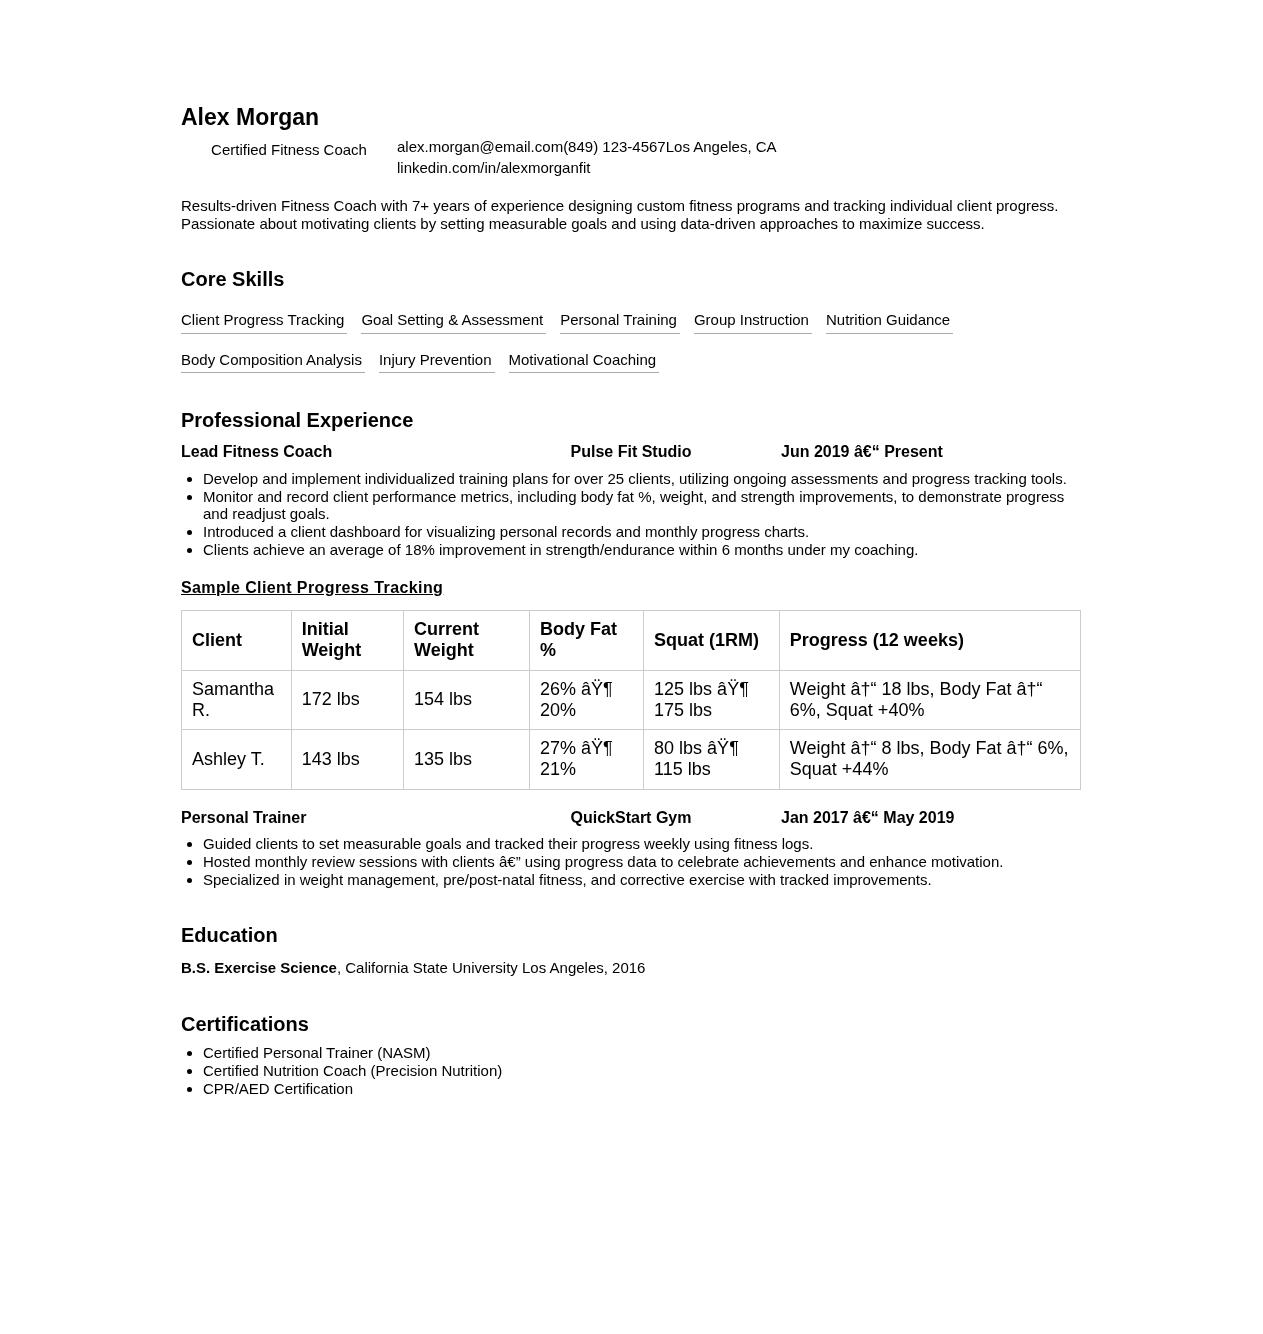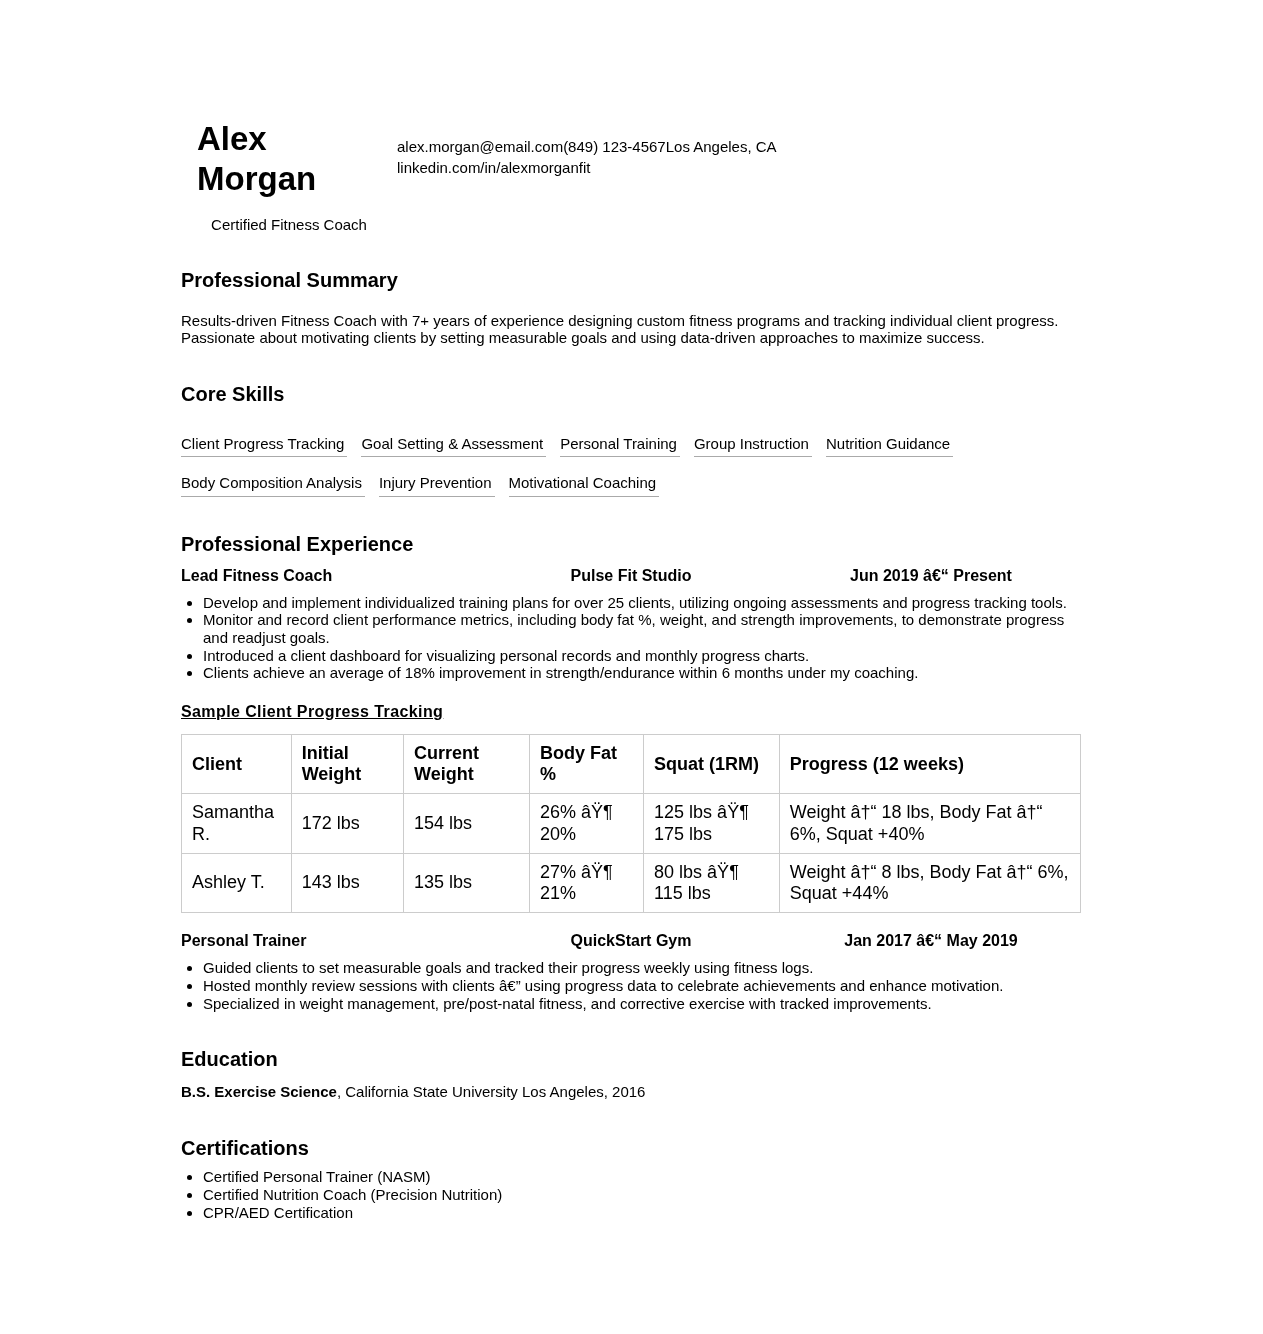--- a/index.html
+++ b/index.html
@@ -8,39 +8,39 @@
     color: #000000;
     font-family: "Liberation Sans", sans-serif;
     font-size: 15px;
     line-height: 1.18;
   }
   .page { width: 900px; margin-left: 181px; padding: 103px 0 130px 0; }
 
   
   .resume-header { display: flex; align-items: flex-start; }
   .name-block { width: 216px; flex: 0 0 216px; }
-  h1.name { font-size: 33px; line-height: 1.22; margin: 16px; font-weight: bold; }
+  h1.name { font-size: 23px; line-height: 1.22; margin: 0; font-weight: bold; }
   .subtitle { margin-top: 10px; font-size: 15px; text-align: center; }
   .contact { margin-top: 33px; line-height: 21px; }
   .contact-row-1 { display: flex; }
 
   
   h2.section-heading { font-size: 20px; font-weight: bold; margin: 36px 0 0 0; }
   .summary-text { margin: 19px 0 0 0; }
 
   
-  .skills { display: flex; flex-wrap: wrap; column-gap: 14px; row-gap: 17px; margin-top: 28px; }
+  .skills { display: flex; flex-wrap: wrap; column-gap: 14px; row-gap: 17px; margin-top: 19px; }
   .skill { border-bottom: 1px solid #aaaaaa; padding: 0 3px 4px 0; }
 
   
   .job-header { display: flex; margin-top: 10px; font-weight: bold; font-size: 16px; }
   .job-header.after-table { margin-top: 19px; }
   .job-title { flex: 1; text-align: left; }
   .job-company { flex: 1; text-align: center; }
-  .job-dates { flex: 1; text-align: center; }
+  .job-dates { flex: 1; text-align: left; }
   ul.bullets { margin: 8px 0 0 0; padding-left: 22px; }
   ul.bullets li { margin: 0; padding: 0; }
 
   h3.table-heading { font-size: 16px; font-weight: bold; letter-spacing: 0.4px; margin: 21px 0 0 0; text-decoration: underline; }
   table.progress-table { width: 100%; border-collapse: collapse; margin-top: 12px; font-size: 18px; }
   .progress-table th, .progress-table td {
     border: 1px solid #cccccc;
     padding: 8px 10px;
     vertical-align: middle;
     text-align: left;
@@ -69,21 +69,20 @@
         <span>(849) 123-4567</span>
         <span>Los Angeles, CA</span>
       </div>
       <div class="contact-row-2">
         <span>linkedin.com/in/alexmorganfit</span>
       </div>
     </div>
   </header>
 
   <section>
-    <h2 class="section-heading">Professional Summary</h2>
     <p class="summary-text">Results-driven Fitness Coach with 7+ years of experience designing custom fitness programs and tracking individual client progress. Passionate about motivating clients by setting measurable goals and using data-driven approaches to maximize success.</p>
   </section>
 
   <section>
     <h2 class="section-heading">Core Skills</h2>
     <div class="skills">
       <span class="skill">Client Progress Tracking</span>
       <span class="skill">Goal Setting &amp; Assessment</span>
       <span class="skill">Personal Training</span>
       <span class="skill">Group Instruction</span>

